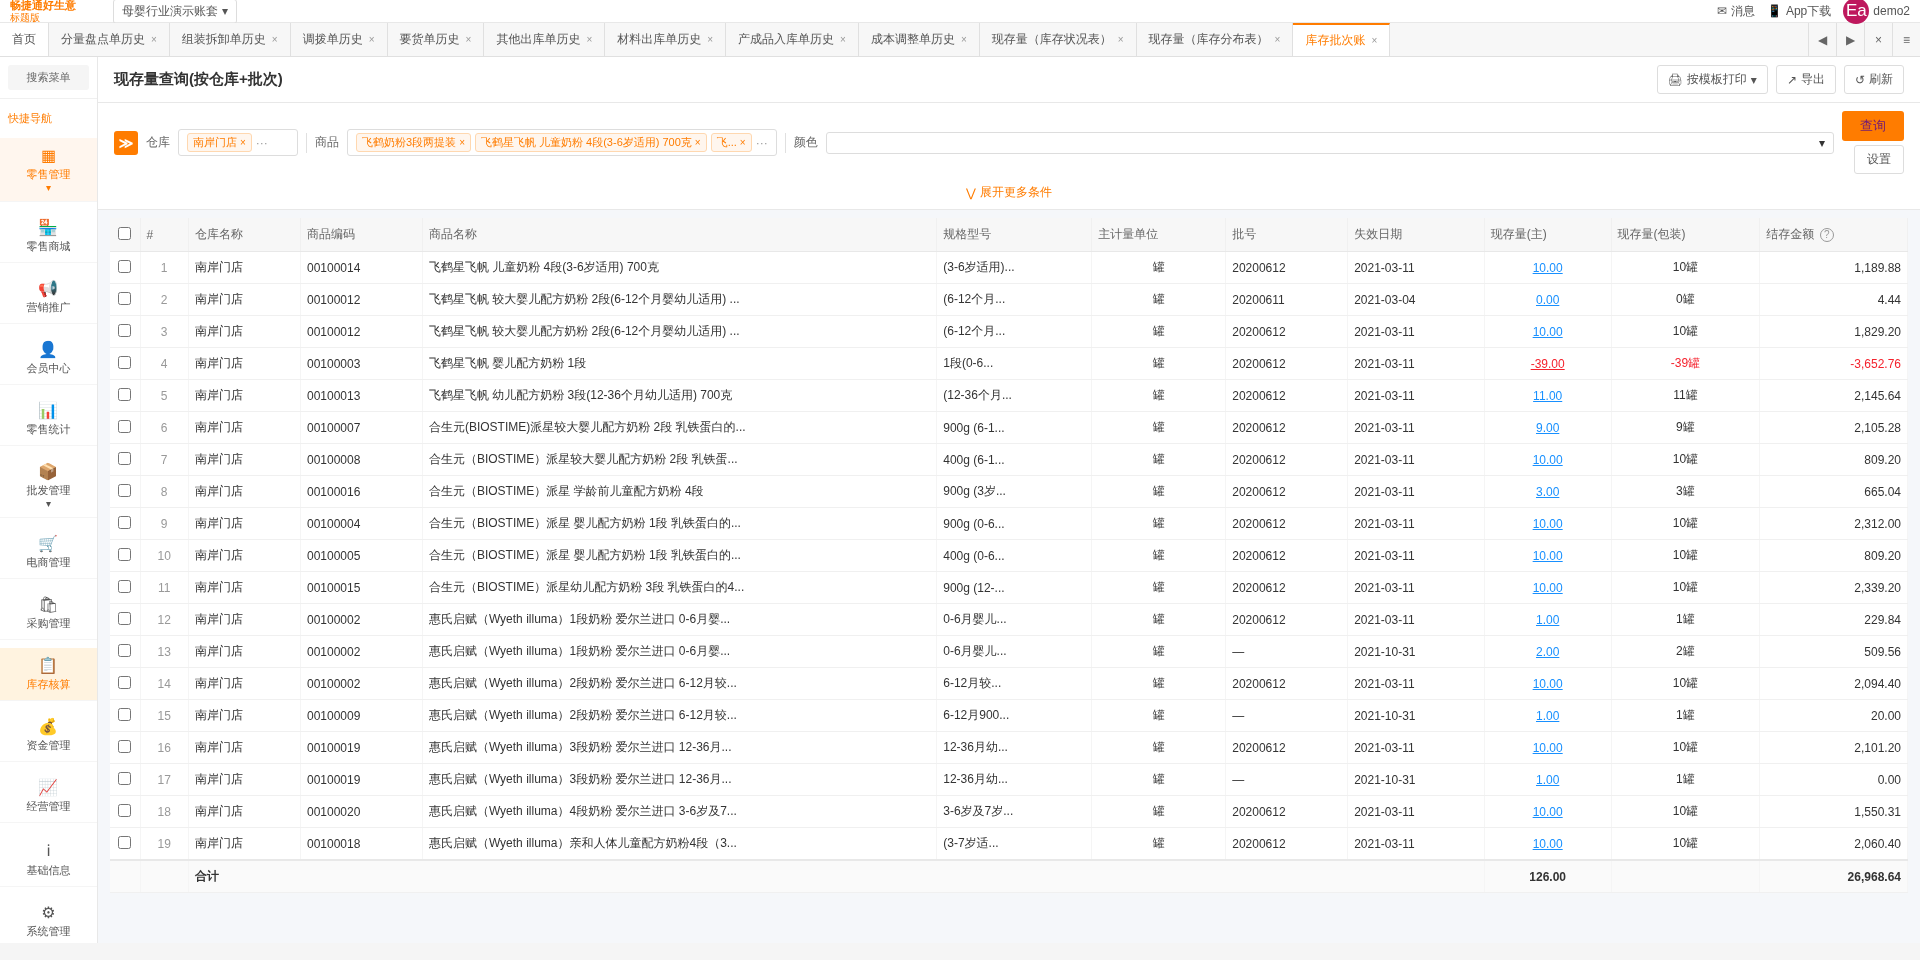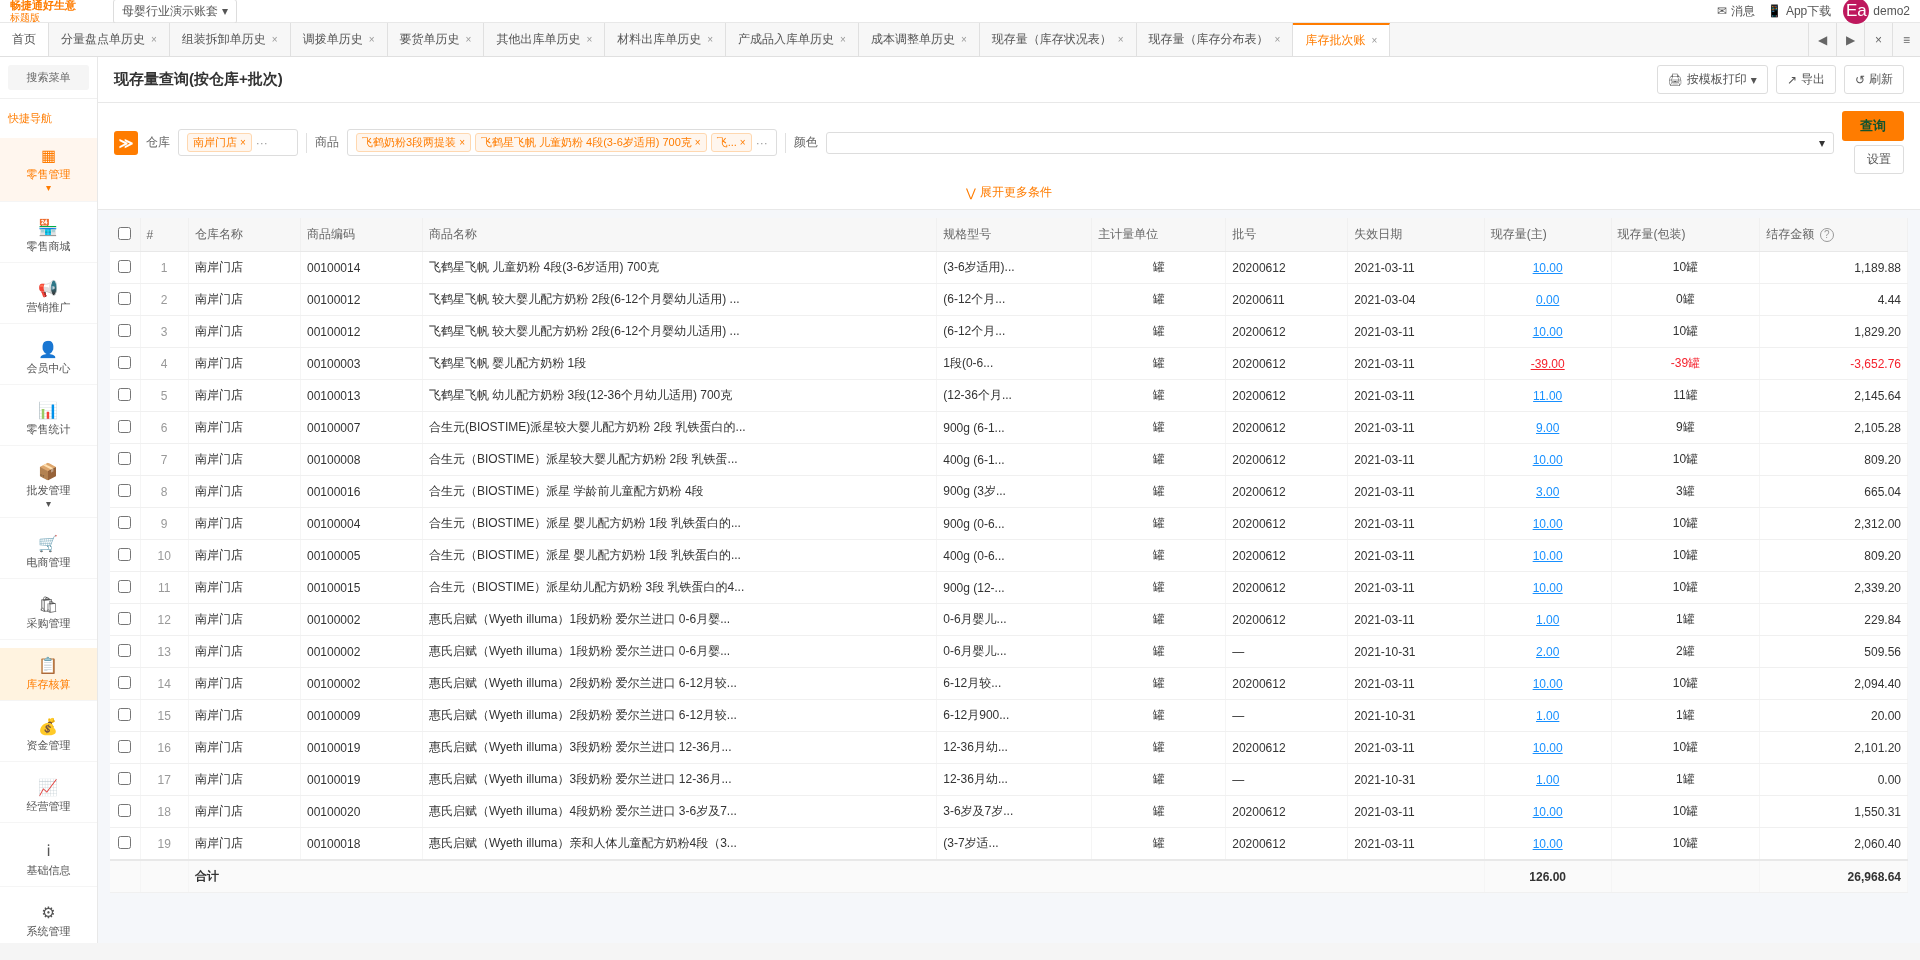--- a/index.html
+++ b/index.html
@@ -49,21 +49,21 @@
     .filter-area { background: #fff; padding: 8px 16px; border-bottom: 1px solid #e8e8e8; }
     .filter-row { display: flex; align-items: center; gap: 8px; flex-wrap: wrap; }
     .filter-toggle { width: 24px; height: 24px; background: #ff7c00; color: #fff; display: flex; align-items: center; justify-content: center; border-radius: 3px; cursor: pointer; font-size: 14px; font-weight: bold; }
     .filter-label { font-size: 12px; color: #666; white-space: nowrap; }
     .filter-tag-input { display: flex; align-items: center; border: 1px solid #ddd; border-radius: 3px; padding: 3px 8px; min-width: 120px; gap: 4px; background: #fff; }
     .filter-tag { display: flex; align-items: center; gap: 3px; background: #fff6ee; border: 1px solid #ffd8b0; border-radius: 3px; padding: 1px 5px; font-size: 11px; color: #ff7c00; }
     .filter-tag .tag-x { cursor: pointer; color: #ff7c00; font-size: 10px; }
     .filter-dots { color: #999; cursor: pointer; }
     .filter-sep { width: 1px; height: 20px; background: #e0e0e0; }
     .filter-expand { display: flex; align-items: center; gap: 4px; color: #ff7c00; font-size: 12px; cursor: pointer; margin: 6px auto 0; }
-    .btn-query { background: #ff7c00; color: #14532d; border: none; padding: 6px 18px; border-radius: 3px; cursor: pointer; font-size: 13px; font-weight: bold; }
+    .btn-query { background: #ff7c00; color: #701a75; border: none; padding: 6px 18px; border-radius: 3px; cursor: pointer; font-size: 13px; font-weight: normal; }
     .btn-setting { background: #fff; color: #555; border: 1px solid #ddd; padding: 5px 12px; border-radius: 3px; cursor: pointer; font-size: 12px; }
 
     
     .table-area { flex: 1; overflow: auto; padding: 8px 12px; }
     table { width: 100%; border-collapse: collapse; background: #fff; font-size: 12px; }
     thead tr { background: #f7f7f7; }
     th { padding: 8px 6px; text-align: left; font-weight: normal; color: #666; border-bottom: 1px solid #e8e8e8; border-right: 1px solid #f0f0f0; white-space: nowrap; }
     td { padding: 7px 6px; border-bottom: 1px solid #f0f0f0; border-right: 1px solid #f5f5f5; color: #333; white-space: nowrap; }
     .row-num { color: #999; text-align: center; }
     .link-cell { color: #1890ff; text-decoration: underline; cursor: pointer; }

